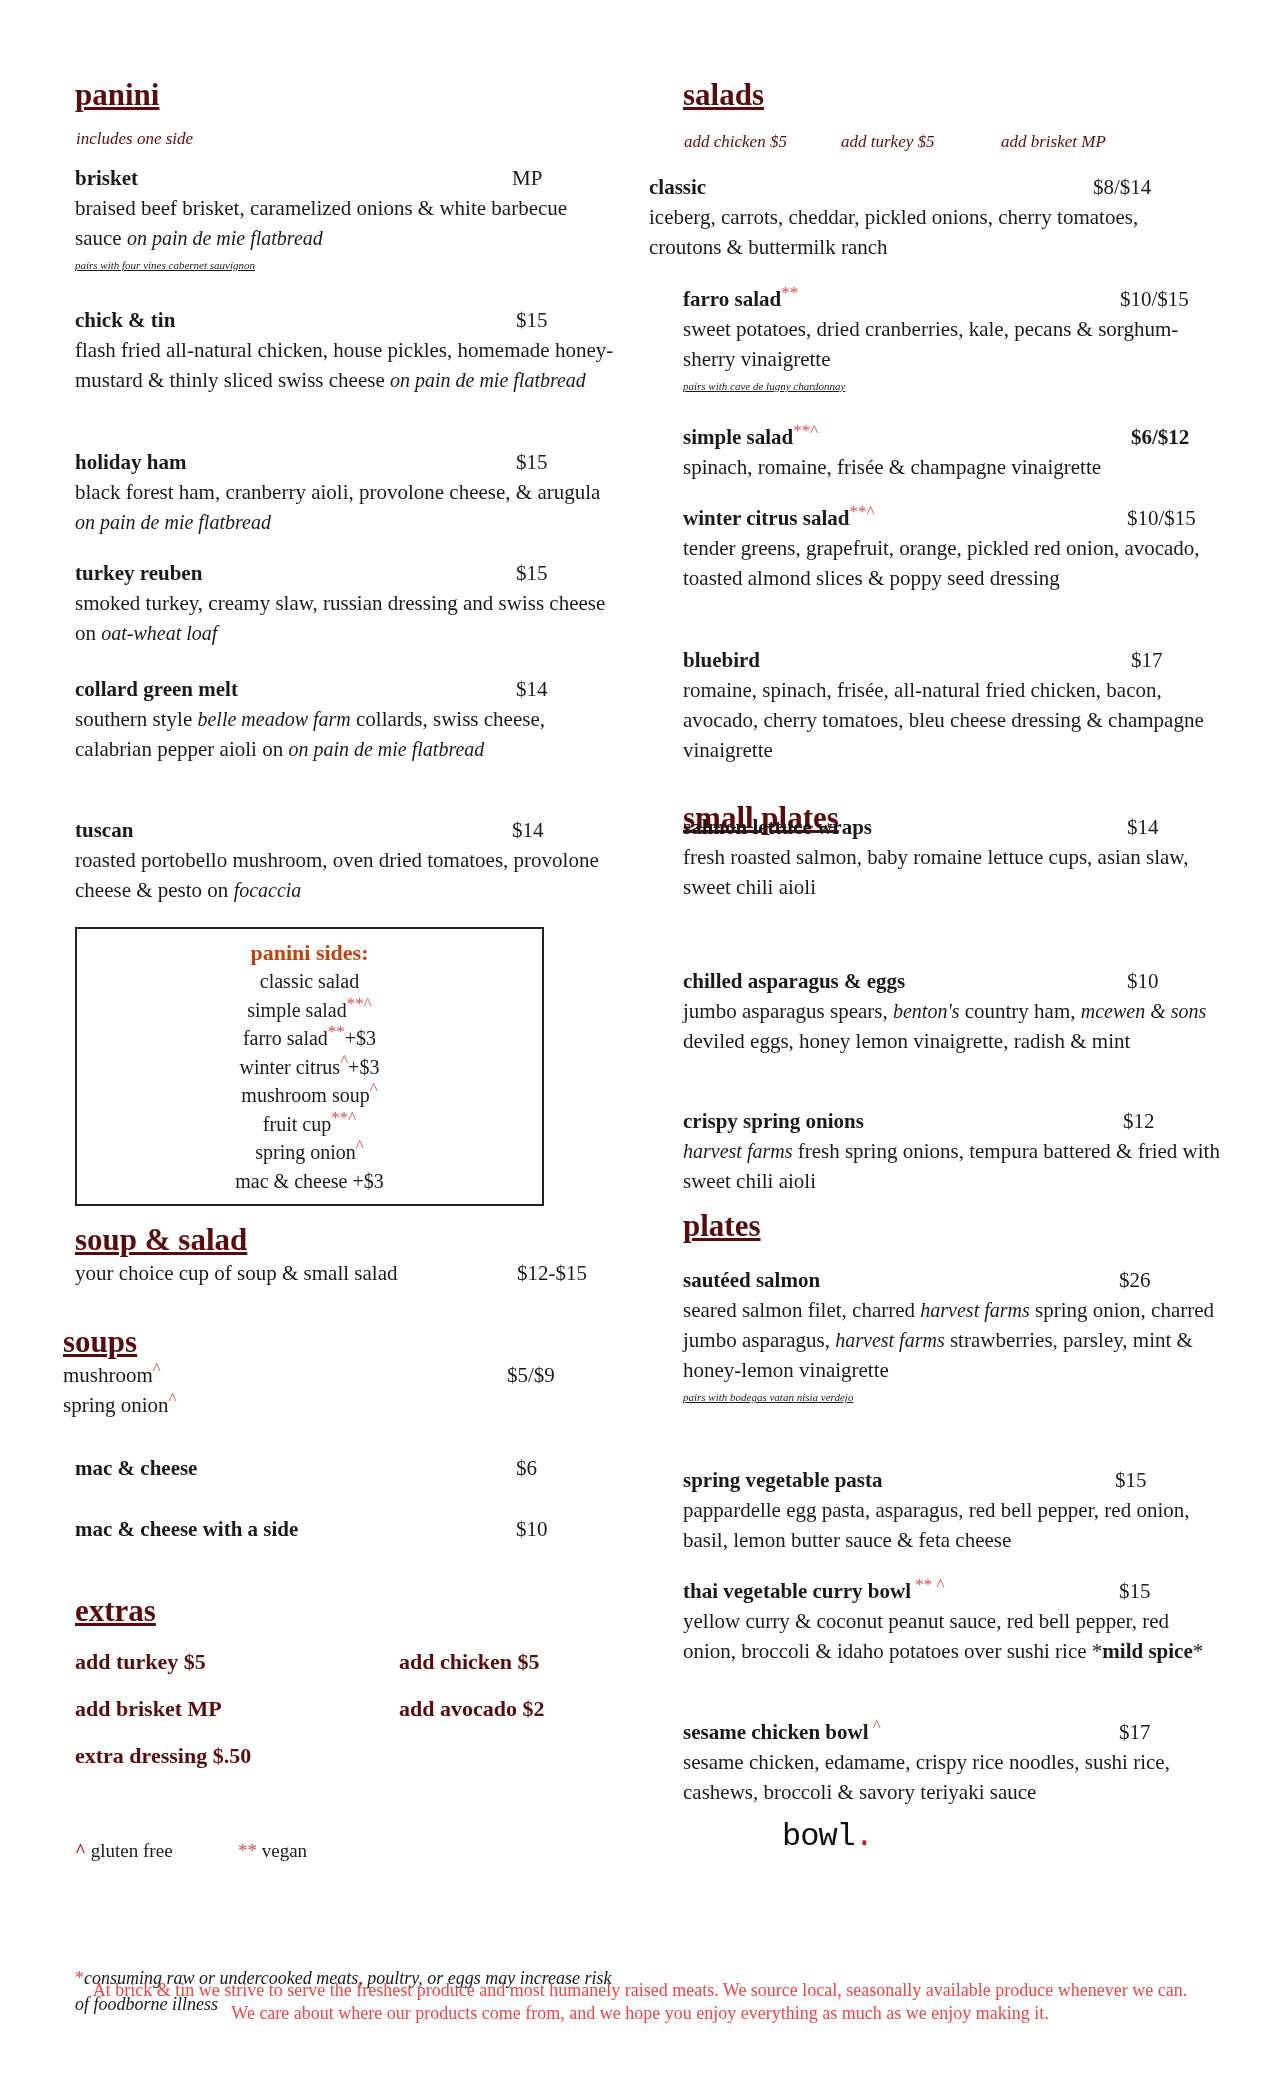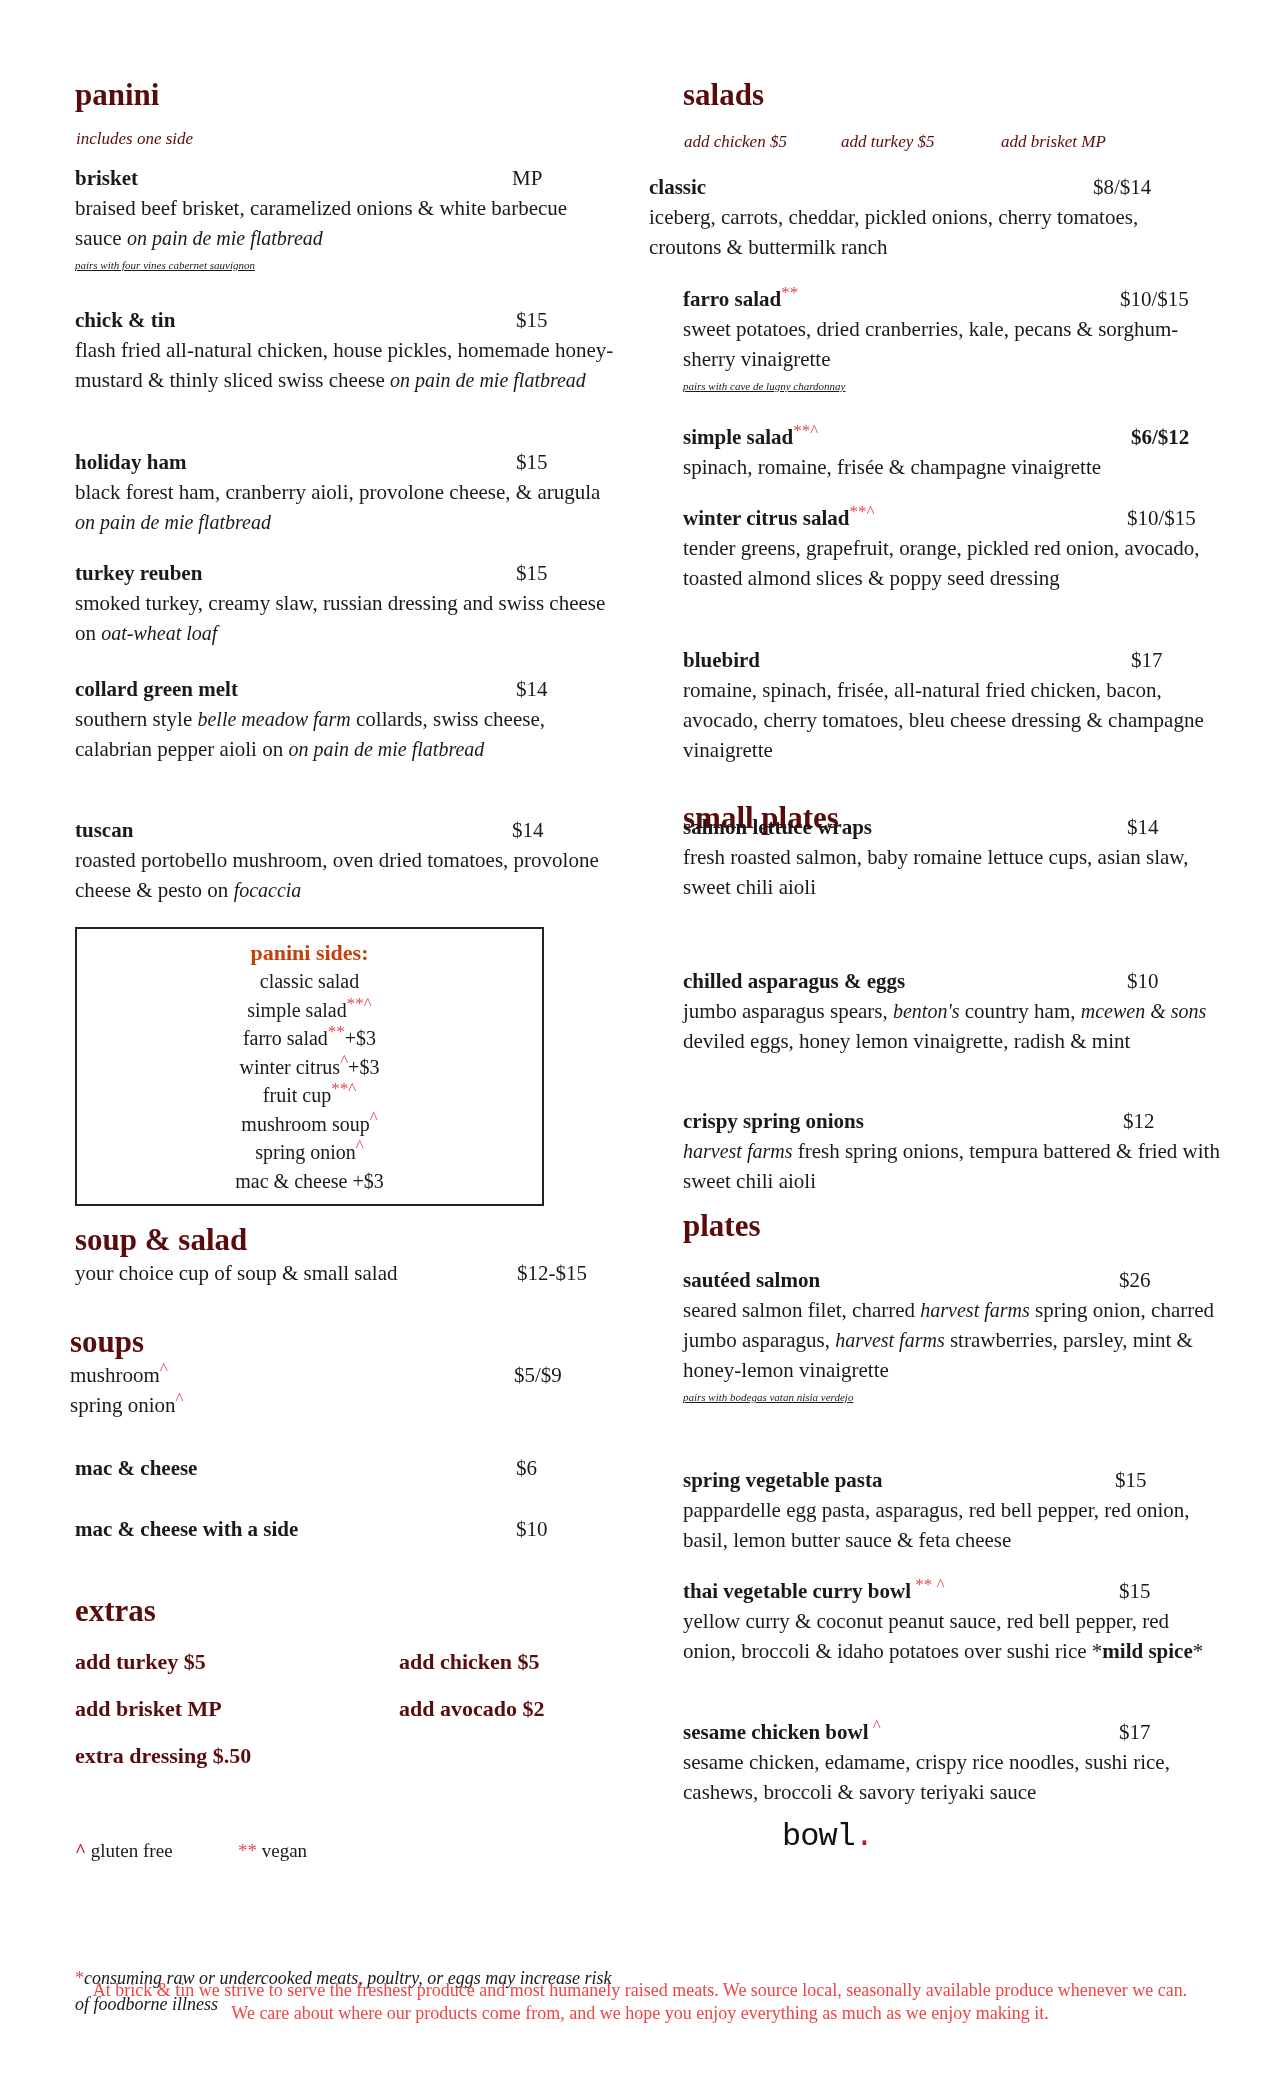--- a/index.html
+++ b/index.html
@@ -1,19 +1,19 @@
 <!DOCTYPE html>
 <html><head>
 <meta charset="utf-8">
 <style>
   html,body{margin:0;padding:0;background:#fff;}
   body{width:1275px;height:2100px;position:relative;overflow:hidden;
        font-family:"Liberation Serif","DejaVu Serif",serif;color:#1a1a1a;}
   .blk{position:absolute;}
-  .h{color:#5a0c0c;font-weight:bold;font-size:31px;line-height:36px;margin:0;}
+  .h{color:#5a0c0c;font-weight:bold;font-size:31px;line-height:36px;margin:0;text-decoration:underline;}
   .sub{color:#5a0c0c;font-style:italic;font-size:17px;line-height:22px;}
   .item{position:absolute;width:540px;}
   .name{font-weight:bold;font-size:21px;line-height:30px;display:inline-block;}
   .price{position:absolute;top:0;font-size:21px;line-height:30px;}
   .desc{font-size:21px;line-height:30px;}
   .desc i{font-size:20px;}
   .pair{font-style:italic;font-size:11px;line-height:24px;text-decoration:underline;}
   .mk{color:#e0484f;font-weight:normal;font-size:17px;vertical-align:super;line-height:0;}
   .sides{position:absolute;left:75px;top:927px;width:469px;height:279px;border:2px solid #222;
          text-align:center;box-sizing:border-box;padding-top:10px;}
@@ -69,35 +69,35 @@
   <span class="price" style="left:437px;">$14</span>
   <div class="desc"><span>roasted portobello mushroom, oven dried tomatoes, provolone cheese &amp; pesto on </span><i>focaccia</i></div>
 </div>
 
 <div class="sides">
   <div class="t">panini sides:</div>
   <div class="r"><span>classic salad</span></div>
   <div class="r"><span>simple salad</span><span class="mk">**^</span></div>
   <div class="r"><span>farro salad</span><span class="mk">**</span><span>+$3</span></div>
   <div class="r"><span>winter citrus</span><span class="mk">^</span><span>+$3</span></div>
+  <div class="r"><span>mushroom soup</span><span class="mk">^</span></div>
   <div class="r"><span>fruit cup</span><span class="mk">**^</span></div>
-  <div class="r"><span>mushroom soup</span><span class="mk">^</span></div>
   <div class="r"><span>spring onion</span><span class="mk">^</span></div>
   <div class="r"><span>mac &amp; cheese +$3</span></div>
 </div>
 
 <div class="blk" style="left:75px;top:1222px;width:540px;">
   <h2 class="h">soup &amp; salad</h2>
   <div class="desc" style="position:relative;">
     <span>your choice cup of soup &amp; small salad</span>
     <span class="price" style="left:442px;">$12-$15</span>
   </div>
 </div>
 
-<div class="blk" style="left:70px;top:1324px;width:540px;">
+<div class="blk" style="left:63px;top:1324px;width:540px;">
   <h2 class="h">soups</h2>
   <div class="desc" style="position:relative;">
     <span>mushroom</span><span class="mk">^</span>
     <span class="price" style="left:444px;">$5/$9</span>
   </div>
   <div class="desc"><span>spring onion</span><span class="mk">^</span></div>
 </div>
 
 <div class="item" style="left:75px;top:1453px;">
   <span class="name">mac &amp; cheese</span>

